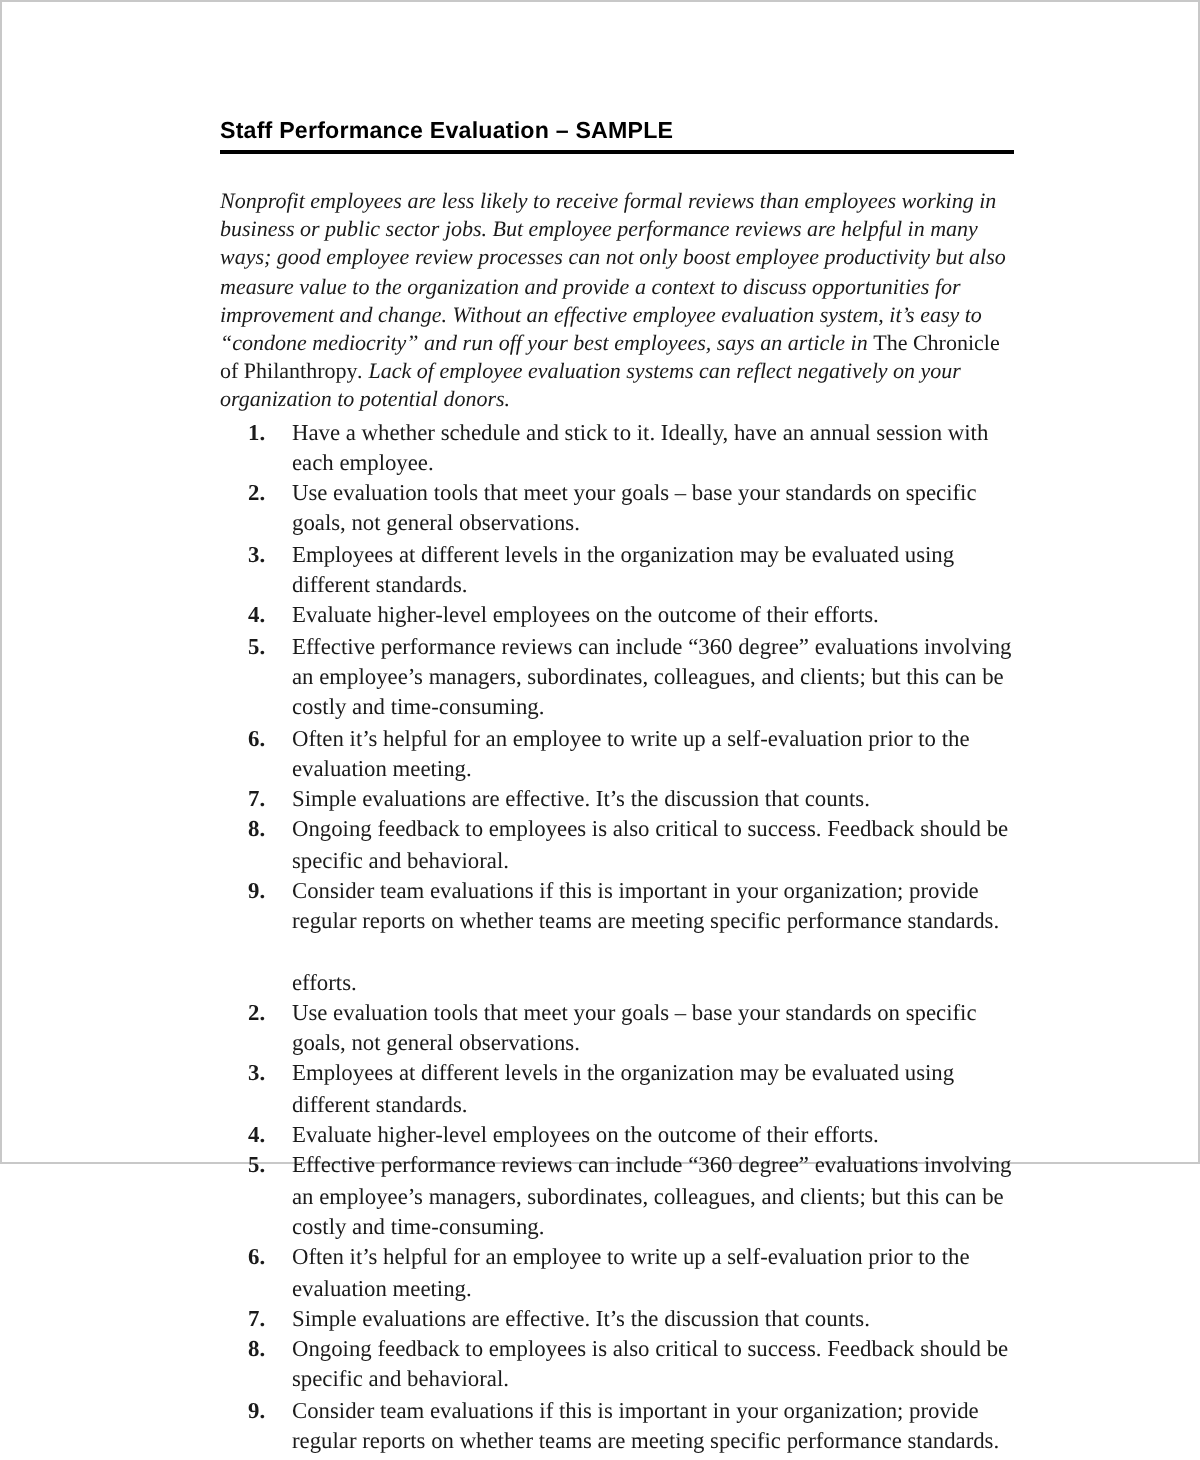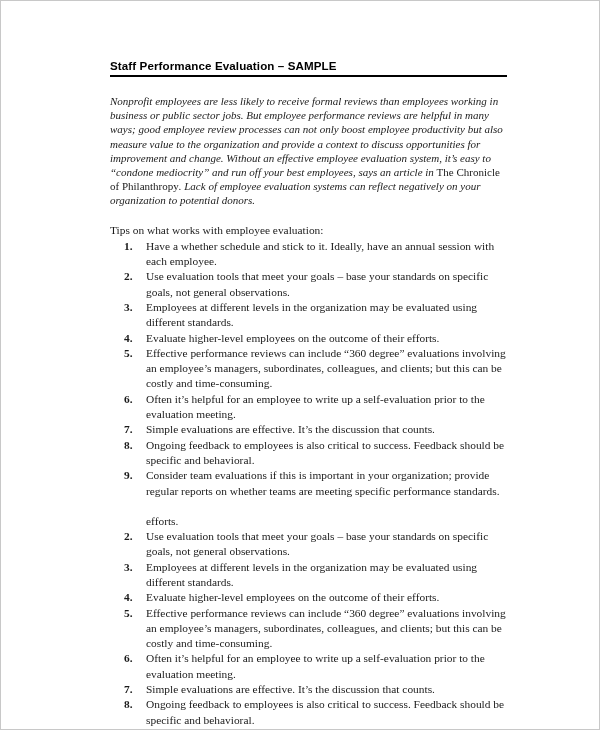--- a/index.html
+++ b/index.html
@@ -12,21 +12,21 @@
     height: 730px;
     font-family: "Liberation Serif", serif;
     color: #1a1a1a;
     overflow: hidden;
   }
 
   .page {
     position: relative;
     box-sizing: border-box;
     width: 600px;
-    height: 730px;
+    height: 582px;
     background: #ffffff;
     border: 1px solid #c8c8c8;
     padding: 0;
   }
 
   .content {
     position: absolute;
     left: 109px;
     top: 58px;
     width: 398px;
@@ -119,21 +119,20 @@
 <body>
 
 <div class="page">
   <div class="content">
 
     <h1 class="doc-title">Staff Performance Evaluation – SAMPLE</h1>
     <div class="title-rule"></div>
 
     <p class="intro"><span>Nonprofit employees are less likely to receive formal reviews than employees working in business or public sector jobs. But employee performance reviews are helpful in many ways; good employee review processes can not only boost employee productivity but also measure value to the organization and provide a context to discuss opportunities for improvement and change. Without an effective employee evaluation system, it’s easy to “condone mediocrity” and run off your best employees, says an article in </span><span class="roman">The Chronicle of Philanthropy</span><span>. Lack of employee evaluation systems can reflect negatively on your organization to potential donors.</span></p>
 
-    <p class="tips-lead">Tips on what works with employee evaluation:</p>
 
     <ol class="tips-list" id="list-one">
         <li>
           <span class="num">1.</span>
           <span class="txt">Have a whether schedule and stick to it. Ideally, have an annual session with each employee.</span>
         </li>
         <li>
           <span class="num">2.</span>
           <span class="txt">Use evaluation tools that meet your goals – base your standards on specific goals, not general observations.</span>
         </li>

